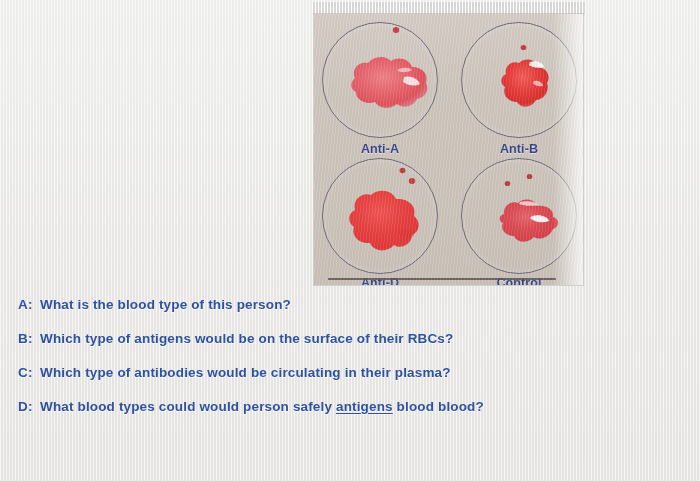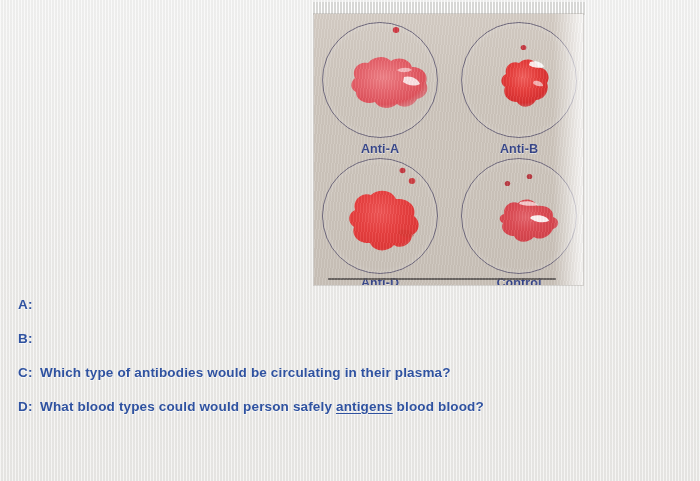--- a/index.html
+++ b/index.html
@@ -267,24 +267,26 @@
 
       <div id="card-rule"></div>
       <div id="photo-glare"></div>
     </div>
   </div>
 
   <div id="questions">
 
     <div class="qline">
       <span class="qlabel">A:</span>
+      <span class="qtext"><span>What is the blood type of this person?</span></span>
     </div>
 
     <div class="qline">
       <span class="qlabel">B:</span>
+      <span class="qtext"><span>Which type of antigens would be on the surface of their RBCs?</span></span>
     </div>
 
     <div class="qline">
       <span class="qlabel">C:</span>
       <span class="qtext"><span>Which type of antibodies would be circulating in their plasma?</span></span>
     </div>
 
     <div class="qline">
       <span class="qlabel">D:</span>
       <span class="qtext"><span>What blood types could would person safely </span><u>antigens</u><span> blood blood?</span></span>

